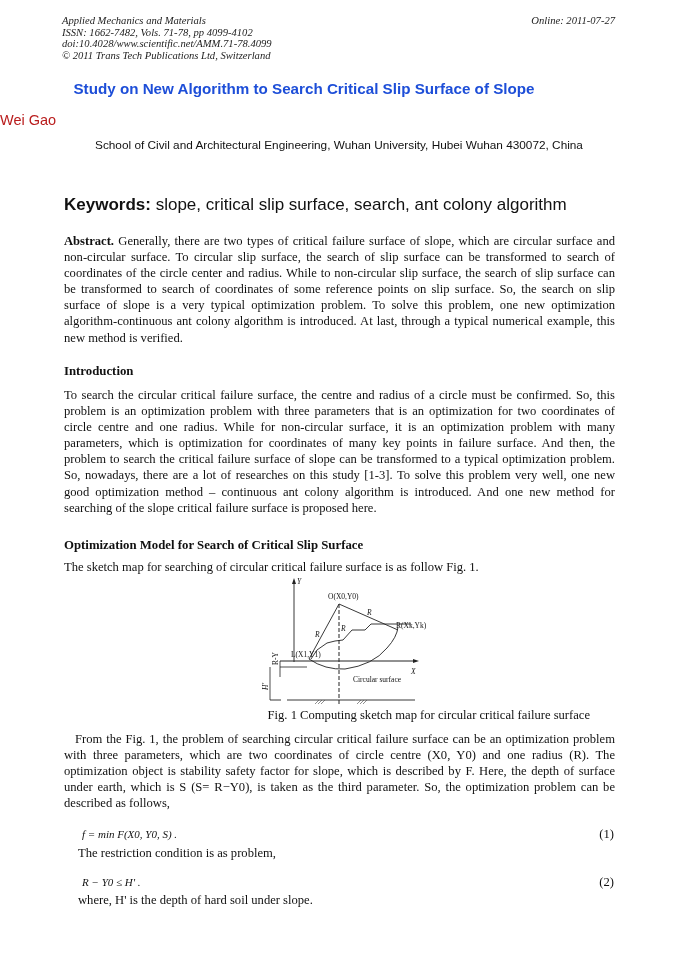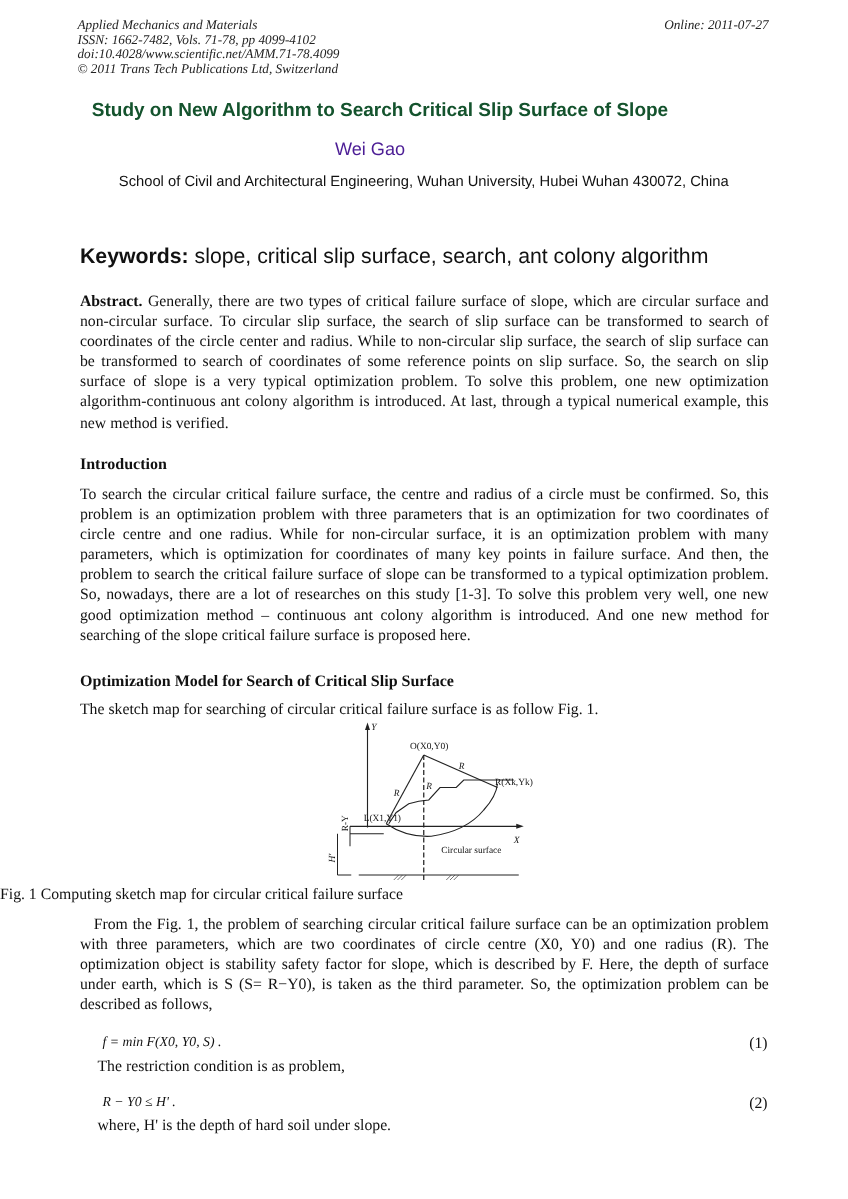--- a/index.html
+++ b/index.html
@@ -36,29 +36,28 @@
       line-height: 11.6px;
       color: #222;
     }
     .title {
       position: absolute;
       left: 0; width: 608px; top: 80px;
       text-align: center;
       font-family: "Liberation Sans", sans-serif;
       font-weight: bold;
       font-size: 15.2px;
-      color: #14532d;
+      color: #1d4ed8;
     }
     .author {
       position: absolute;
       left: 0; width: 592px; top: 112px;
-      text-align: center;
       font-family: "Liberation Sans", sans-serif;
       font-size: 14.5px;
-      color: #4c1d95;
+      color: #b91c1c;
     }
     .affil {
       position: absolute;
       left: 0; width: 678px; top: 138px;
       text-align: center;
       font-family: "Liberation Sans", sans-serif;
       font-size: 11.8px;
       color: #111;
     }
     .email {
@@ -106,21 +105,21 @@
       text-align: center;
     }
     .figure {
       position: absolute;
       left: 255px; top: 575px;
       width: 200px; height: 130px;
     }
     .fig-caption {
       position: absolute;
       left: 0; width: 590px; top: 708px;
-      text-align: left;
+      text-align: right;
       font-size: 12.6px;
       color: #111;
     }
     .after-fig { top: 731px; text-indent: 11px; }
     .eq {
       position: absolute;
       left: 82px;
       font-size: 11px;
       font-style: italic;
       color: #111;

